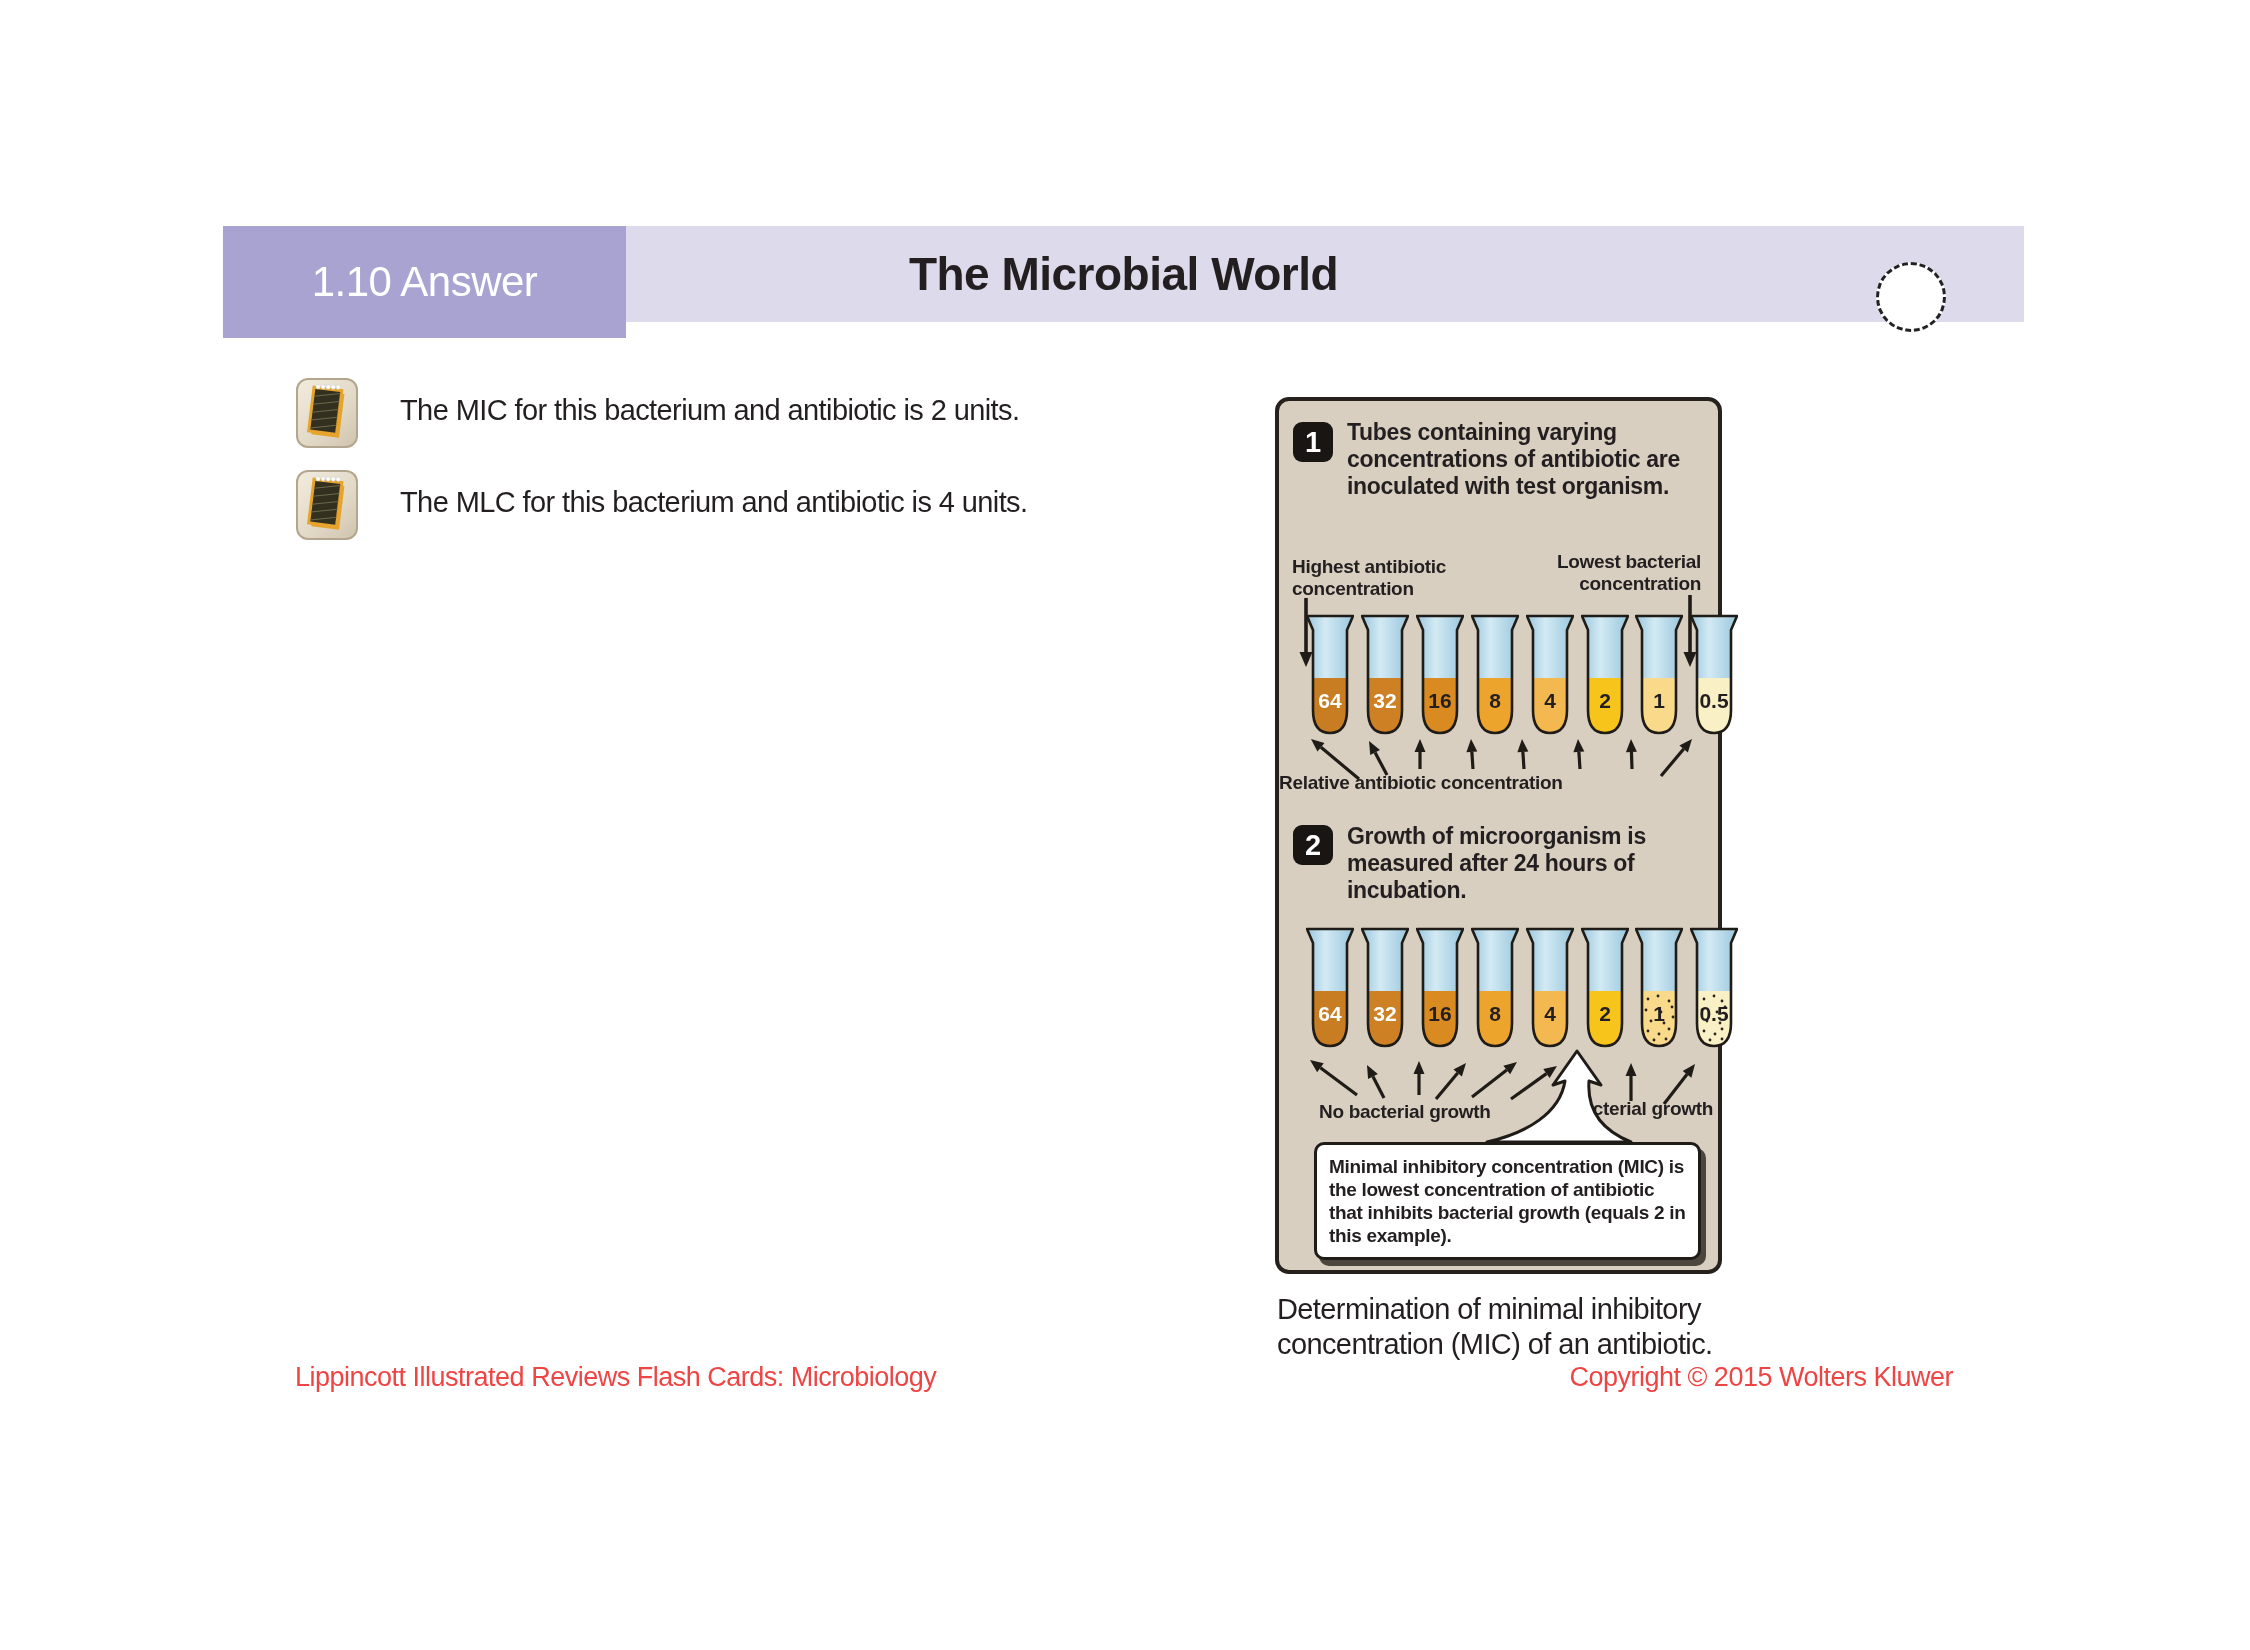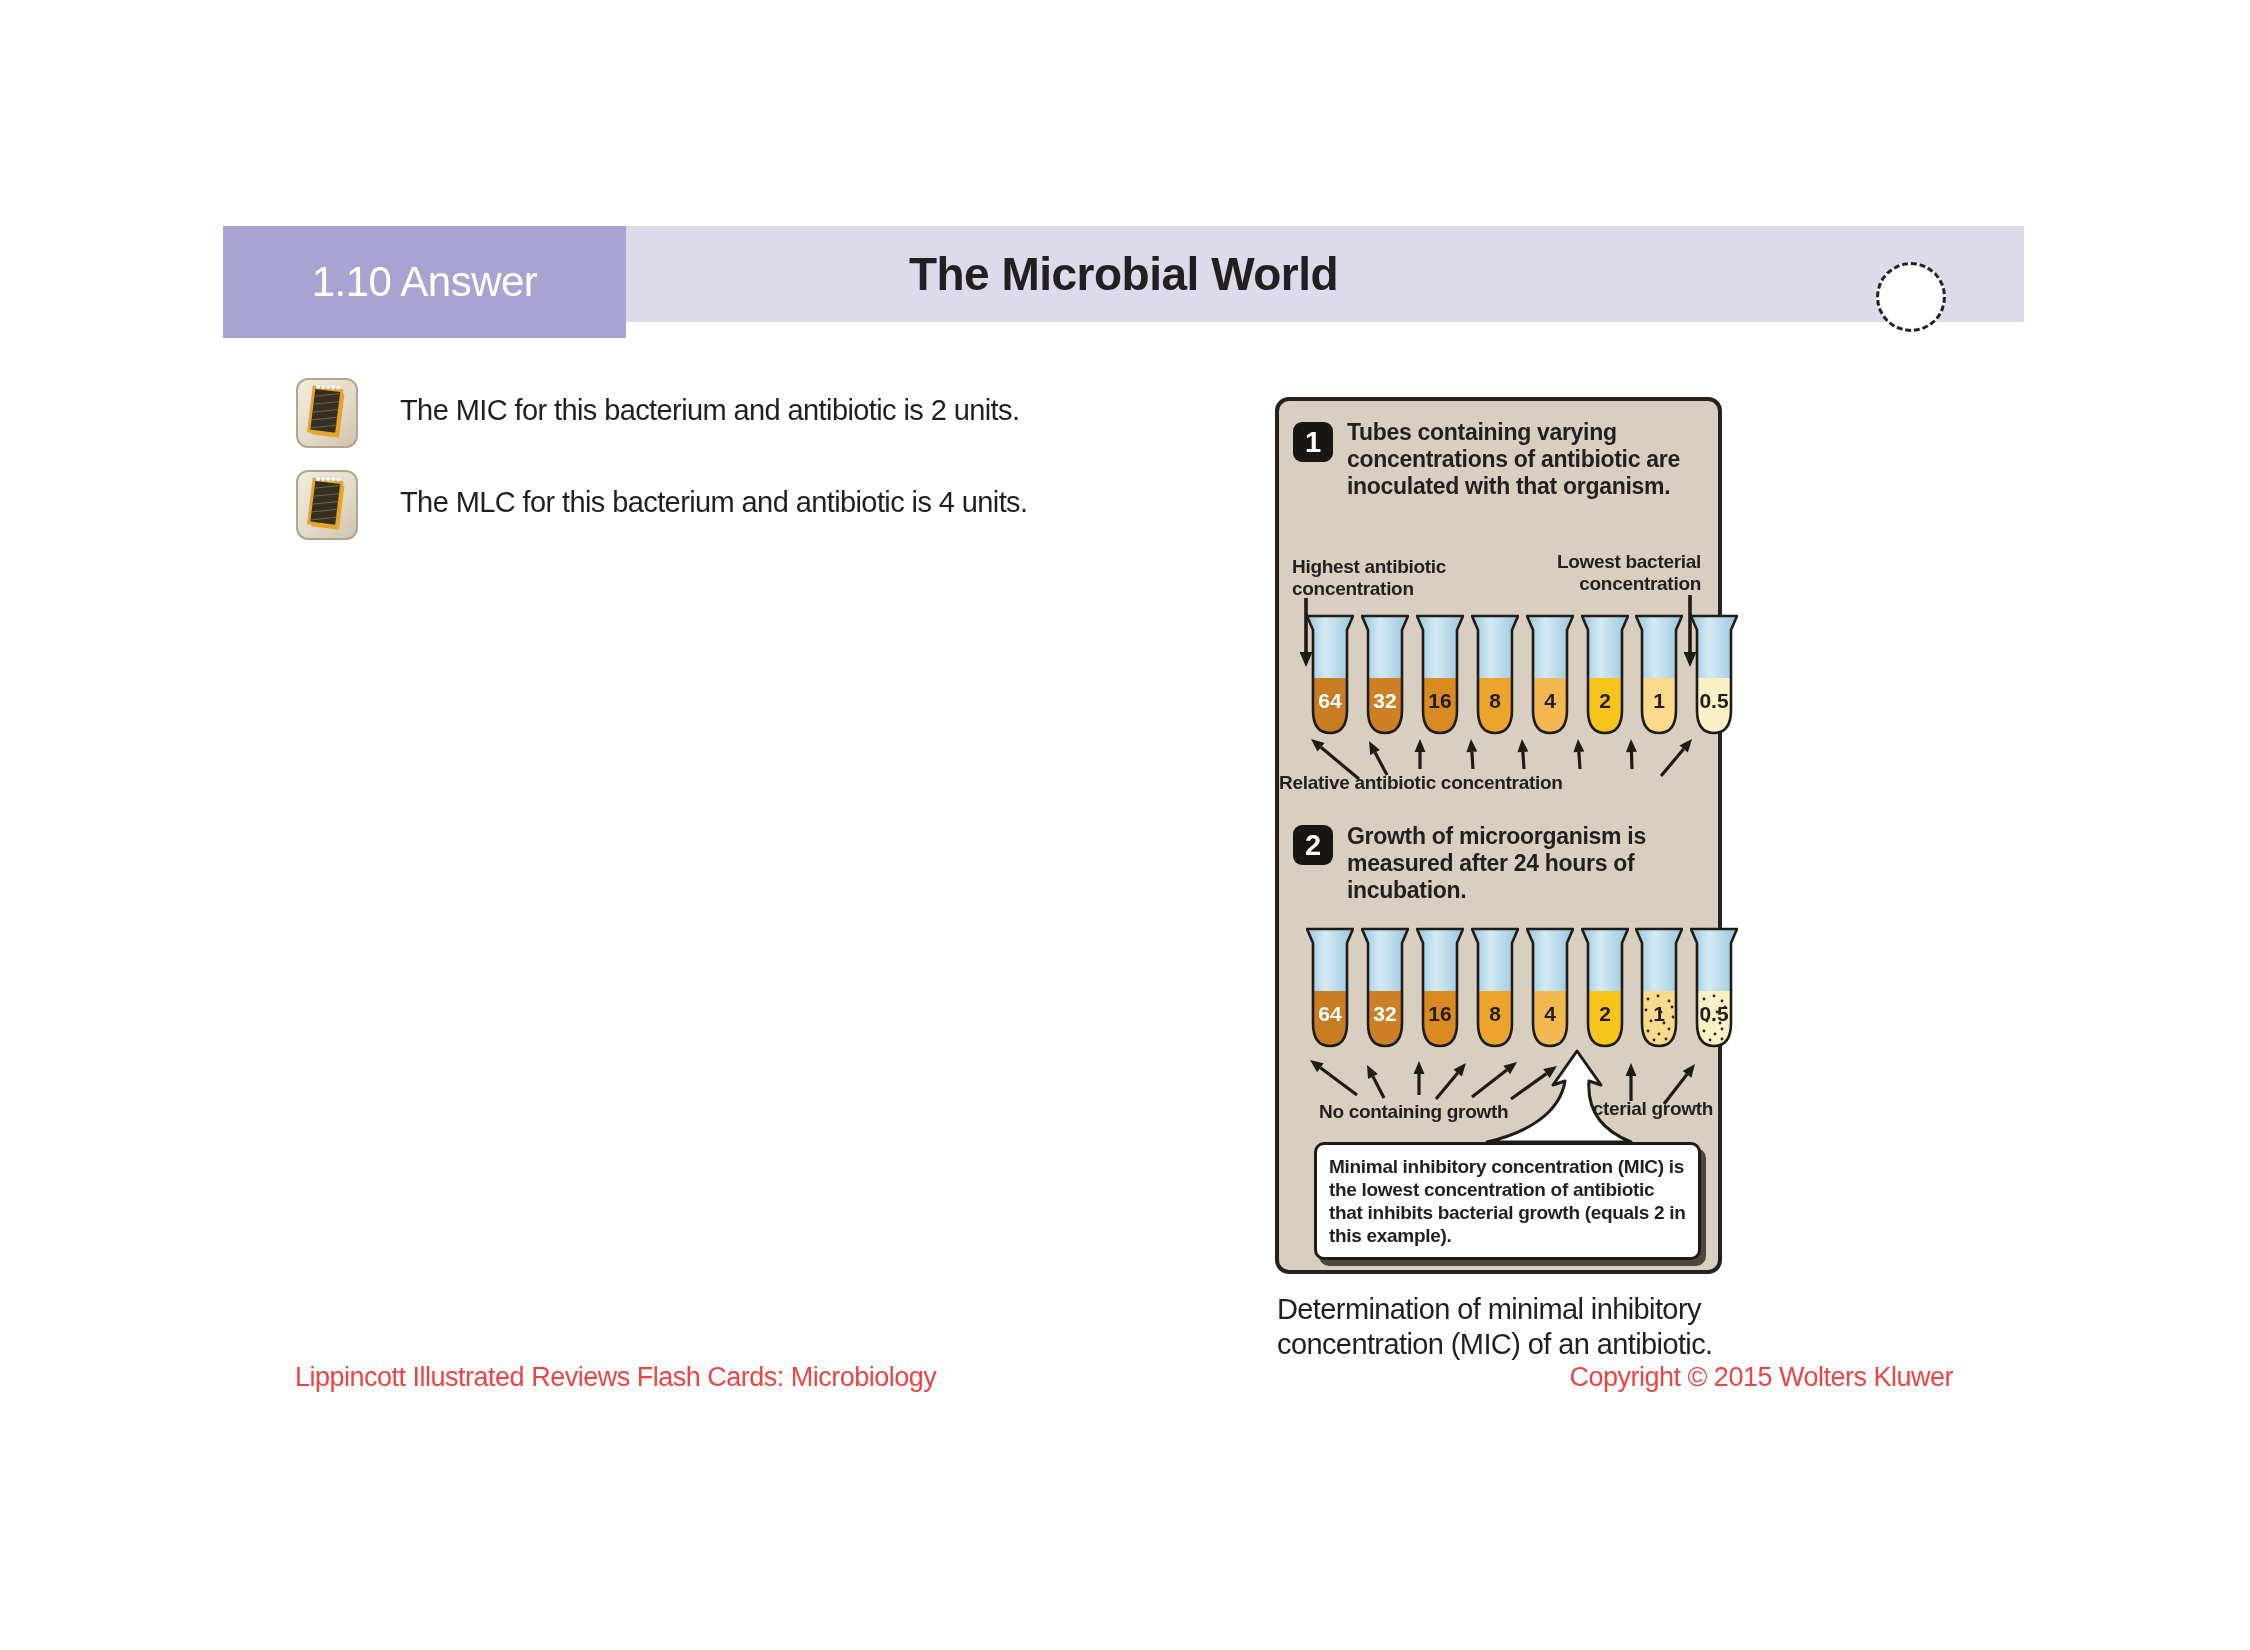--- a/index.html
+++ b/index.html
@@ -96,21 +96,21 @@
             <circle cx="37" cy="6" r="2.2"></circle>
         </g>
       </g>
     </svg>
   </div>
   <div class="bullet-text" style="top:486px;">The MLC for this bacterium and antibiotic is 4 units.</div>
 
   <div class="figure-panel">
 
     <div class="step-badge" style="left:14px;top:21px;">1</div>
-    <div class="step-text" style="left:68px;top:18px;">Tubes containing varying concentrations of antibiotic are inoculated with that organism.</div>
+    <div class="step-text" style="left:68px;top:18px;">Tubes containing varying concentrations of antibiotic are inoculated with test organism.</div>
 
     <div class="small-label" style="left:13px;top:155px;text-align:left;width:170px;">Highest antibiotic concentration</div>
     <div class="small-label" style="right:17px;top:150px;text-align:right;width:175px;">Lowest bacterial concentration</div>
 
     <div class="tube-row" style="top:213px;" id="tube-row-1">
         <svg viewBox="0 0 48 124" width="48" height="124" style="left: 3px;">
           <defs>
             <linearGradient id="glass0x0" x1="0" y1="0" x2="1" y2="0">
        <stop offset="0" stop-color="#9ac7dd"></stop>
               <stop offset="0.4" stop-color="#d3eaf4"></stop>
@@ -362,21 +362,21 @@
           <circle cx="14" cy="104" r="1.4" fill="#2a251f"></circle>
           <circle cx="25" cy="107" r="1.4" fill="#2a251f"></circle>
           <circle cx="32" cy="102" r="1.4" fill="#2a251f"></circle>
           <circle cx="20" cy="113" r="1.4" fill="#2a251f"></circle>
           <circle cx="32" cy="112" r="1.4" fill="#2a251f"></circle>
      <path d="M1,2 L7,16 L7,96 Q7,119 24,119 Q41,119 41,96 L41,16 L47,2 Z" fill="none" stroke="#1f1b17" stroke-width="2.6" stroke-linejoin="round"></path>
      <text x="24" y="94" text-anchor="middle" font-size="21" font-weight="bold" font-family="Liberation Sans, sans-serif" fill="#231f20">0.5</text>
         </svg>
       </div>
 
-    <div class="small-label" style="left:40px;top:700px;width:190px;">No containing growth</div>
+    <div class="small-label" style="left:40px;top:700px;width:190px;">No bacterial growth</div>
     <div class="small-label" style="left:290px;top:697px;width:155px;">Bacterial growth</div>
 
     <div class="mic-note">Minimal inhibitory concentration (MIC) is the lowest concentration of antibiotic that inhibits bacterial growth (equals 2 in this example).</div>
 
     <svg class="fig-overlay" id="fig-overlay" viewBox="0 0 447 877">
         <line x1="27" y1="197" x2="27" y2="251" stroke="#1f1b17" stroke-width="3.6"></line>
         <polygon points="27,266 20.5,251 33.5,251" fill="#1f1b17"></polygon>
         <line x1="411" y1="194" x2="411" y2="251" stroke="#1f1b17" stroke-width="3.6"></line>
         <polygon points="411,266 404.5,251 417.5,251" fill="#1f1b17"></polygon>
         <line x1="80" y1="378" x2="41.986876634765885" y2="346.32239719563825" stroke="#1f1b17" stroke-width="3.2"></line>

